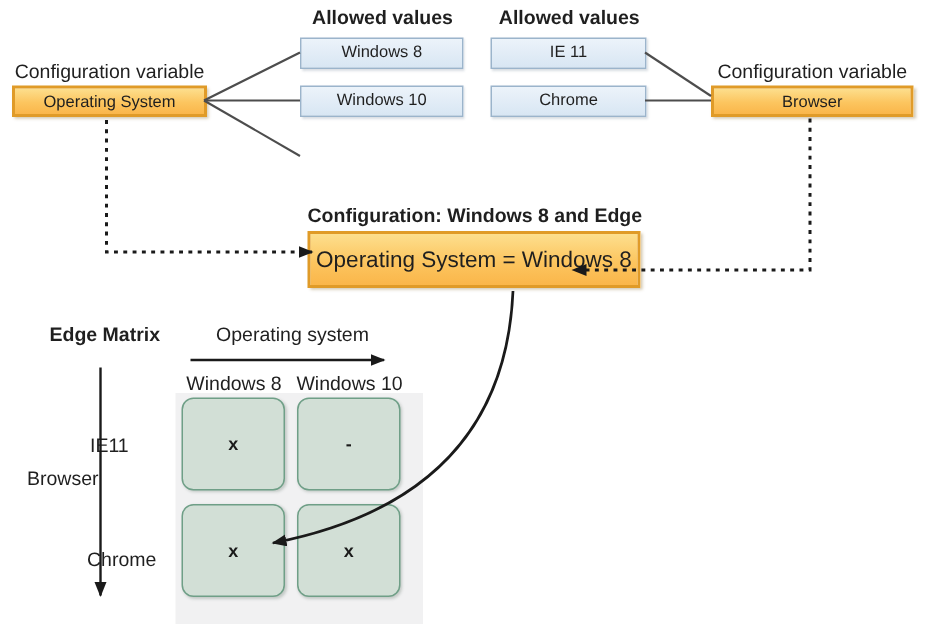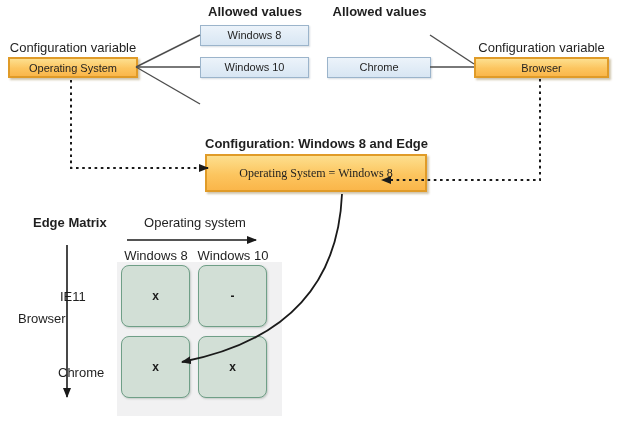--- a/index.html
+++ b/index.html
@@ -28,21 +28,21 @@
   }
   .green-cell{
     background:#d2dfd6;
     border:1.4px solid #6f9f87;
     border-radius:8px;
     box-shadow:1px 1px 2px rgba(90,110,95,.3);
     display:flex;align-items:center;justify-content:center;
     font-size:12px;font-weight:bold;color:#1a1a1a;
   }
   .gray-panel{background:#f1f1f2;}
-  .cfg-line{font-size:12px;line-height:15px;text-align:center;font-family:Liberation Serif, serif;}
+  .cfg-line{font-size:15px;line-height:15px;text-align:center;}
   svg.overlay{position:absolute;left:0;top:0;pointer-events:none;}
 </style>
 </head>
 <body>
 
 <div id="canvas">
 
   <div class="abs lbl ctr" style="left:8px;top:41px;width:130px;">Configuration variable</div>
   <div class="abs orange-box" style="left:8px;top:57px;width:126px;height:17px;">
     <span>Operating System</span>
@@ -50,20 +50,23 @@
 
   <div class="abs lbl bold ctr" style="left:200px;top:5px;width:110px;">Allowed values</div>
   <div class="abs blue-box" style="left:200px;top:25px;width:107px;height:19px;">
     <span>Windows 8</span>
   </div>
   <div class="abs blue-box" style="left:200px;top:57px;width:107px;height:19px;">
     <span>Windows 10</span>
   </div>
 
   <div class="abs lbl bold ctr" style="left:327px;top:5px;width:105px;">Allowed values</div>
+  <div class="abs blue-box" style="left:327px;top:25px;width:102px;height:19px;">
+    <span>IE 11</span>
+  </div>
   <div class="abs blue-box" style="left:327px;top:57px;width:102px;height:19px;">
     <span>Chrome</span>
   </div>
 
   <div class="abs lbl ctr" style="left:474px;top:41px;width:135px;">Configuration variable</div>
   <div class="abs orange-box" style="left:474px;top:57px;width:131px;height:17px;">
     <span>Browser</span>
   </div>
 
   <div class="abs lbl bold ctr" style="left:205px;top:137px;width:222px;">Configuration: Windows 8 and Edge</div>

